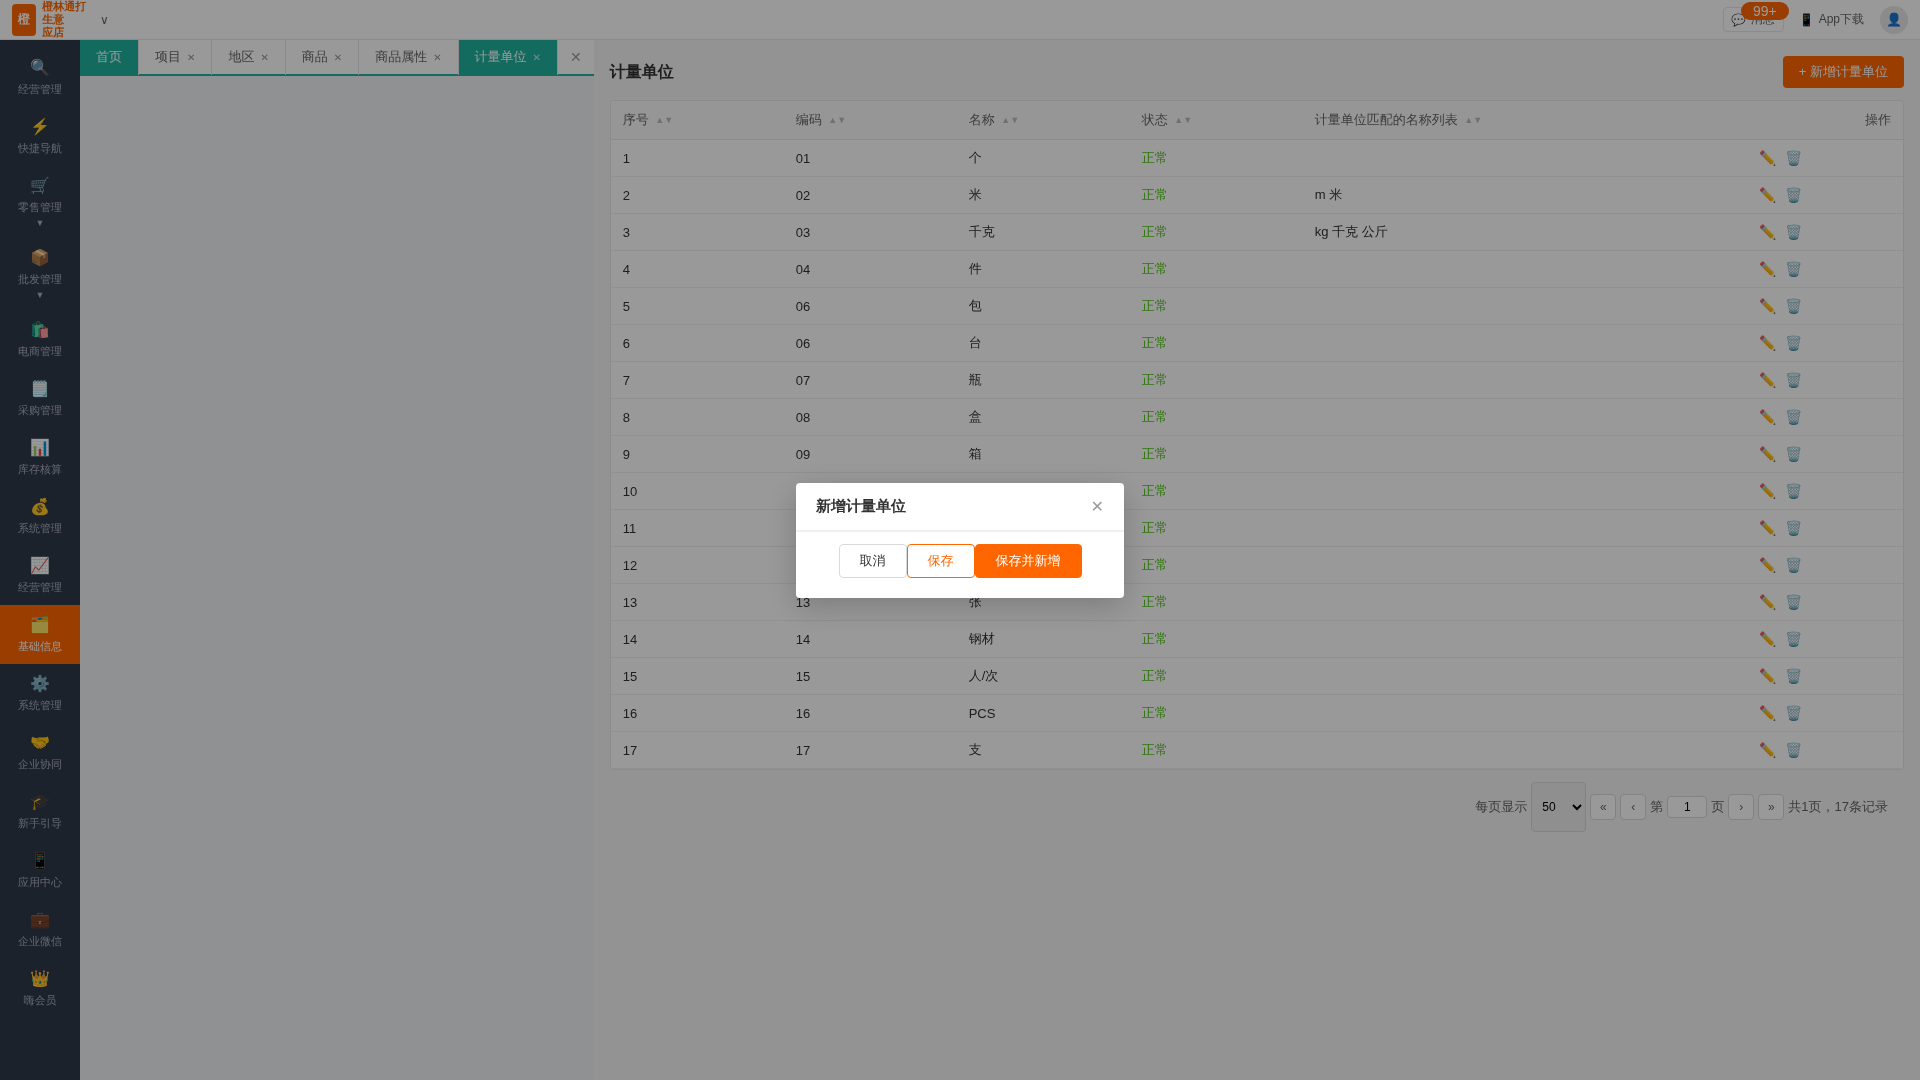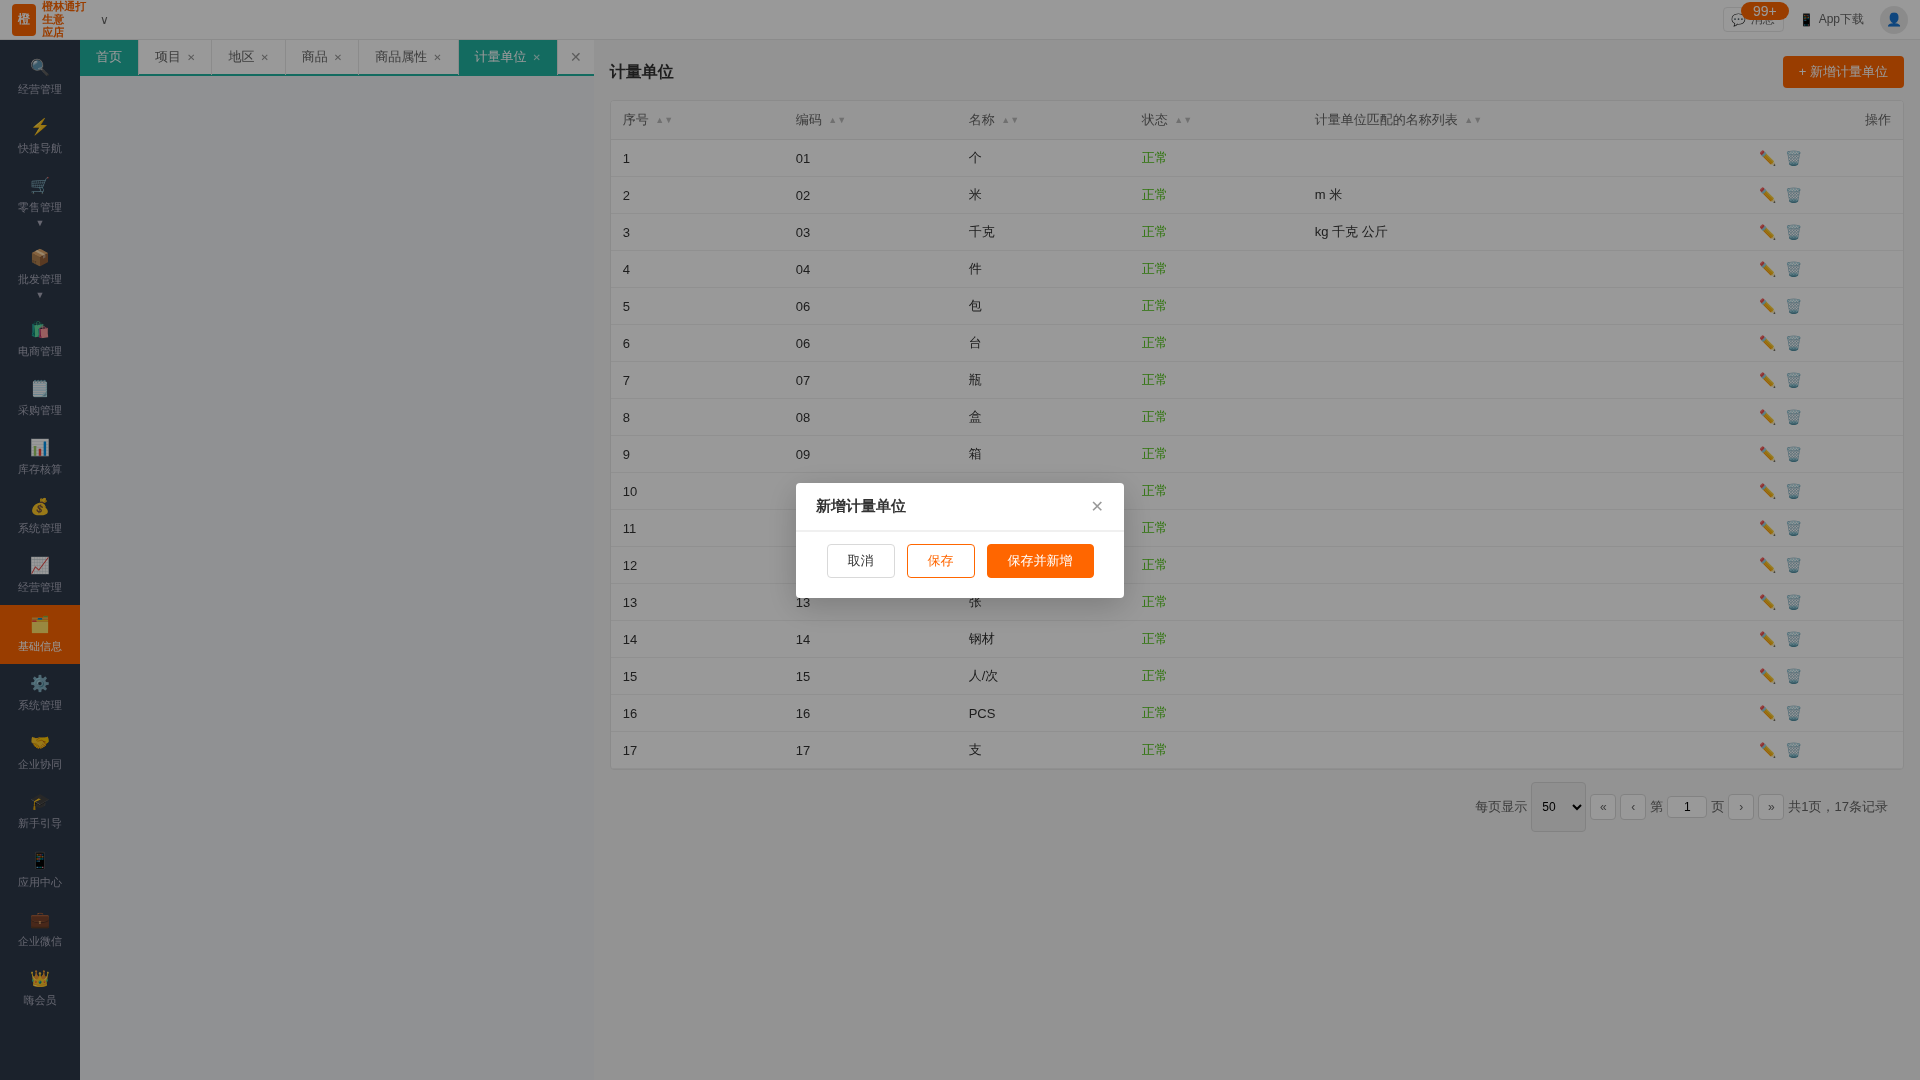--- a/index.html
+++ b/index.html
@@ -69,21 +69,21 @@
     .modal { background: #fff; border-radius: 4px; width: 328px; box-shadow: 0 8px 32px rgba(0,0,0,0.2); z-index: 101; }
     .modal-header { padding: 14px 20px; border-bottom: 1px solid #f0f0f0; display: flex; align-items: center; justify-content: space-between; }
     .modal-title { font-size: 15px; font-weight: 600; color: #333; }
     .modal-close { cursor: pointer; color: #999; font-size: 16px; background: none; border: none; }
     .modal-body { padding: 24px 20px; }
     .form-row { display: flex; align-items: center; margin-bottom: 20px; }
     .form-label { width: 60px; text-align: right; font-size: 13px; color: #333; margin-right: 8px; }
     .form-input { flex: 1; border: none; border-bottom: 1px solid #d9d9d9; padding: 4px 0; font-size: 13px; outline: none; color: #333; }
     .form-input.active-border { border-bottom: 2px solid #f60; }
     .form-input::placeholder { color: #bbb; font-size: 12px; }
-    .modal-footer { padding: 12px 20px 20px; display: flex; justify-content: center; gap: 12px; border-top: 1px solid #f0f0f0; }
+    .modal-footer { padding: 12px 20px 20px; display: flex; justify-content: center; gap: 0; border-top: 1px solid #f0f0f0; }
     .btn-cancel { background: #fff; color: #333; border: 1px solid #d9d9d9; border-radius: 4px; padding: 7px 20px; cursor: pointer; font-size: 13px; }
     .btn-save { background: #fff; color: #f60; border: 1px solid #f60; border-radius: 4px; padding: 7px 20px; cursor: pointer; font-size: 13px; }
     .btn-save-new { background: #f60; color: #fff; border: 1px solid #f60; border-radius: 4px; padding: 7px 20px; cursor: pointer; font-size: 13px; }
   </style>
 </head>
 <body>
 
 <div class="header">
   <div class="header-left">
     <div class="logo-area">

